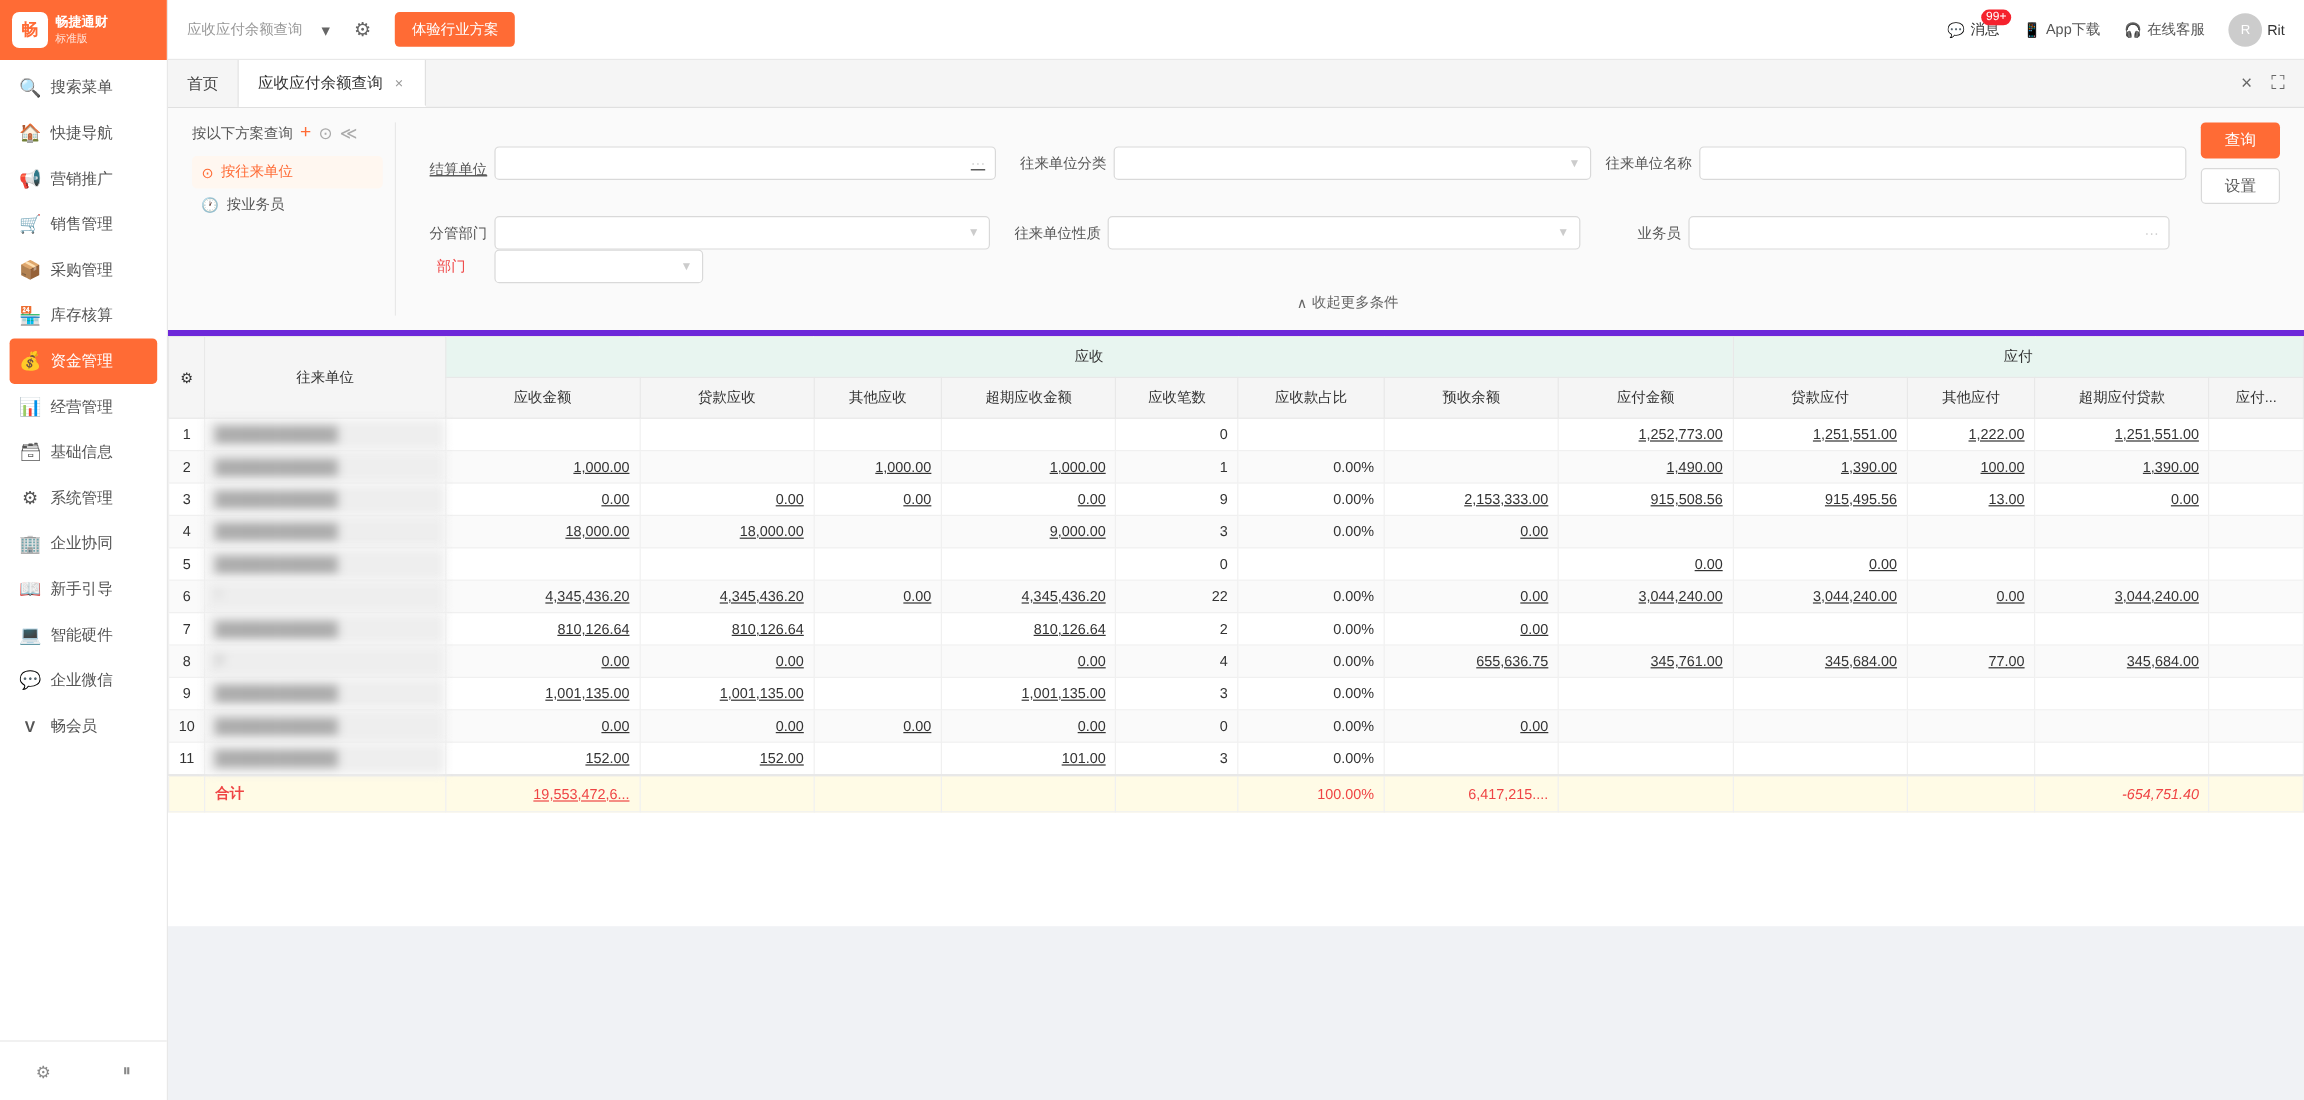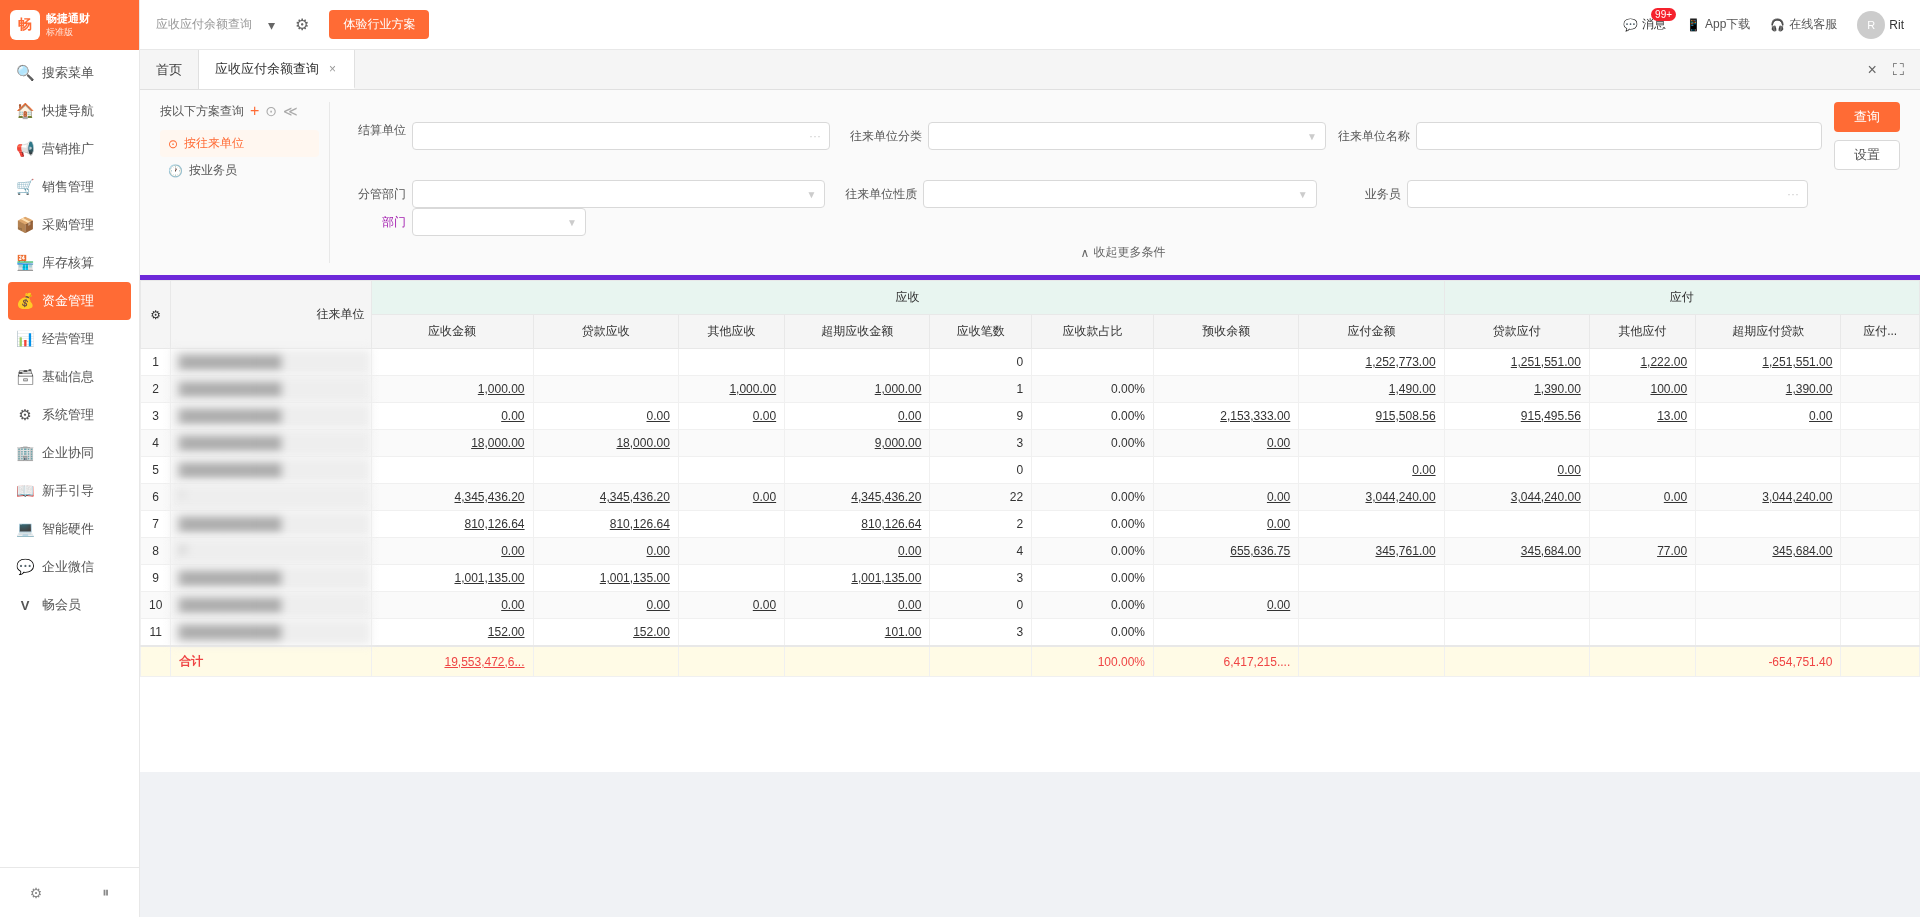--- a/index.html
+++ b/index.html
@@ -67,21 +67,21 @@
     .data-table th.group-header { background: #e8f5f0; color: #333; }
     .data-table td { border: 1px solid #f0f0f0; padding: 6px 8px; text-align: right; white-space: nowrap; color: #333; }
     .data-table td.text-cell { text-align: left; }
     .data-table td.center-cell { text-align: center; }
     .data-table tr:nth-child(even) { background: #fafafa; }
     .link-value { color: #1890ff; text-decoration: underline; cursor: pointer; }
 
     
     .table-footer { background: #fffbe6; border-top: 2px solid #e8e8e8; }
     .table-footer td { font-weight: 500; color: #ef4444; background: #fffbe6; }
-    .negative-value { color: #f5222d; }
+    .negative-value { color: #f5222d; font-style: italic; }
 
     
     .table-area::-webkit-scrollbar { width: 6px; height: 6px; }
     .table-area::-webkit-scrollbar-thumb { background: #ccc; border-radius: 3px; }
   </style>
 </head>
 <body>
 
 <div class="sidebar">
   <div class="sidebar-logo">
@@ -220,21 +220,21 @@
           </div>
           <div class="filter-side-item">
             <span style="font-size:12px;">🕐</span>
             <span style="font-size:12px;">按业务员</span>
           </div>
         </div>
 
         <div style="flex:1; padding-left:16px;">
 
           <div style="display:flex; align-items:center; gap:12px; margin-bottom:10px;">
-            <div style="display:flex; align-items:flex-start; flex:1; gap:6px;">
+            <div style="display:flex; align-items:flex-end; flex:1; gap:6px;text-decoration:underline;">
               <span style="min-width:60px;color:#555;font-size:12px;text-align:right;">结算单位</span>
               <div style="flex:1; height:28px; border:1px solid #d9d9d9; border-radius:4px; background:#fff; display:flex; align-items:center; justify-content:flex-end; padding:0 8px; cursor:pointer;">
                 <span style="color:#ccc;">···</span>
               </div>
             </div>
             <div style="display:flex; align-items:center; flex:1; gap:6px;">
               <span style="min-width:80px;color:#555;font-size:12px;text-align:right;">往来单位分类</span>
               <div style="flex:1; height:28px; border:1px solid #d9d9d9; border-radius:4px; background:#fff; display:flex; align-items:center; justify-content:space-between; padding:0 8px; cursor:pointer;">
                 <span></span>
                   <span style="color:#ccc;font-size:10px;">▼</span>
@@ -269,21 +269,21 @@
               <span style="min-width:72px;color:#555;font-size:12px;text-align:right;">业务员</span>
               <div style="flex:1; height:28px; border:1px solid #d9d9d9; border-radius:4px; background:#fff; display:flex; align-items:center; justify-content:flex-end; padding:0 8px; cursor:pointer;">
                 <span style="color:#ccc;">···</span>
               </div>
             </div>
             <div style="width:80px;"></div>
           </div>
 
           <div style="display:flex; align-items:center; gap:12px; margin-bottom:6px;">
             <div style="display:flex; align-items:center; flex:1; gap:6px; max-width:240px;">
-              <span style="min-width:60px;color:#a21caf;font-size:12px;text-align:right;">部门</span>
+              <span style="min-width:60px;color:#ef4444;font-size:12px;text-align:center;">部门</span>
               <div style="flex:1; height:28px; border:1px solid #d9d9d9; border-radius:4px; background:#fff; display:flex; align-items:center; justify-content:space-between; padding:0 8px; cursor:pointer;">
                 <span></span>
                   <span style="color:#ccc;font-size:10px;">▼</span>
               </div>
             </div>
           </div>
 
           <div style="text-align:center; padding: 2px 0;">
             <span class="collapse-btn">
               <span>∧</span>
@@ -292,21 +292,21 @@
           </div>
         </div>
       </div>
     </div>
 
     <div class="table-area">
       <table class="data-table">
         <thead>
           <tr>
             <th rowspan="2" style="width:30px;"><span>⚙</span></th>
-            <th rowspan="2" style="min-width:120px; text-align:right;">往来单位</th>
+            <th rowspan="2" style="min-width:120px; text-align:center;">往来单位</th>
             <th colspan="8" class="group-header">应收</th>
             <th colspan="5" class="group-header">应付</th>
           </tr>
           <tr>
             <th>应收金额</th>
             <th>贷款应收</th>
             <th>其他应收</th>
             <th>超期应收金额</th>
             <th>应收笔数</th>
             <th>应收款占比</th>

